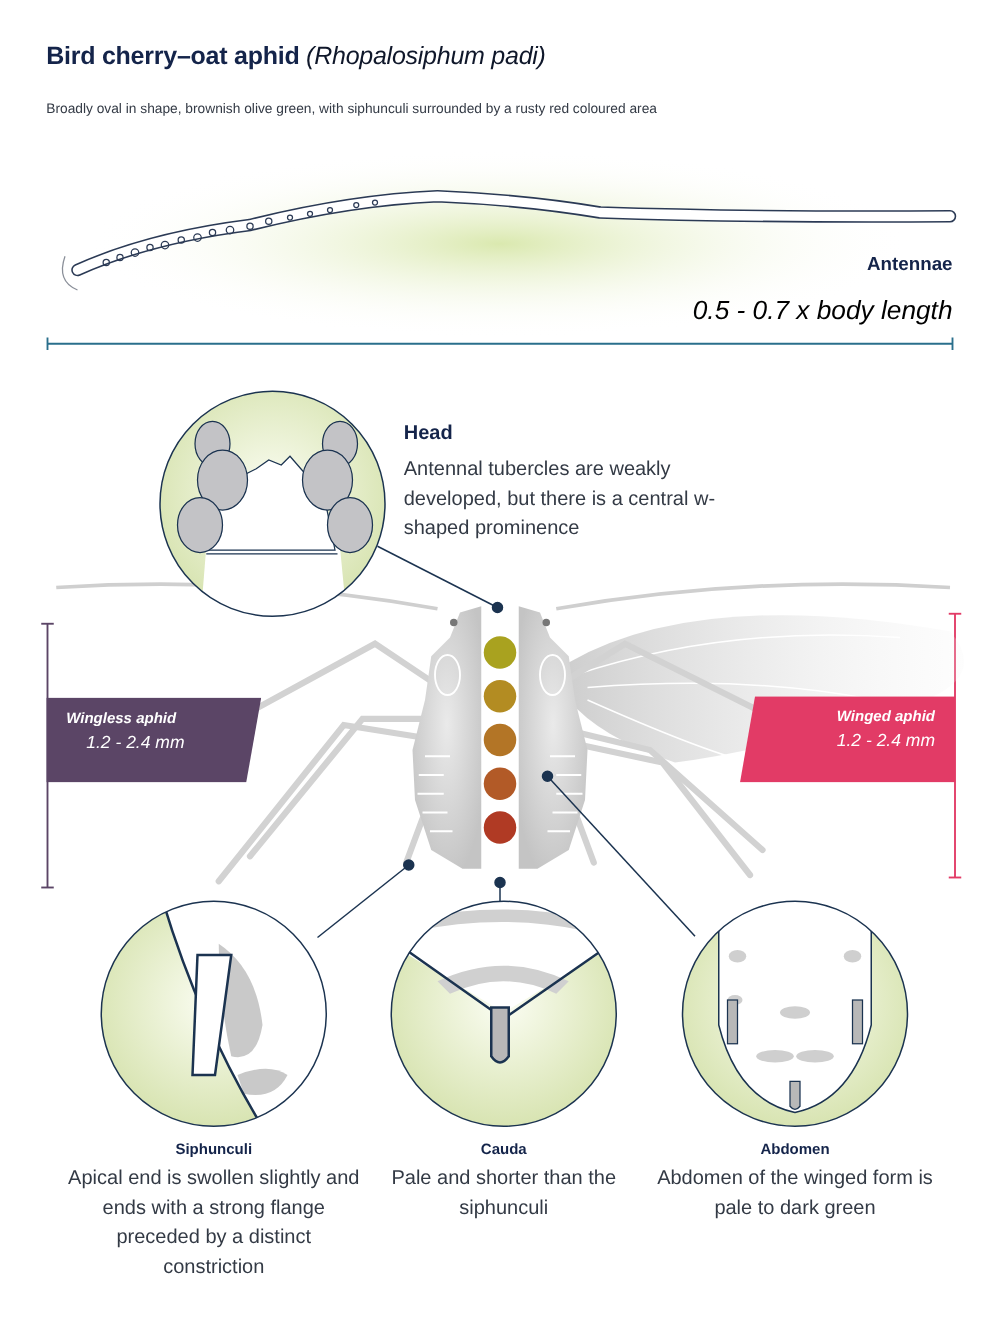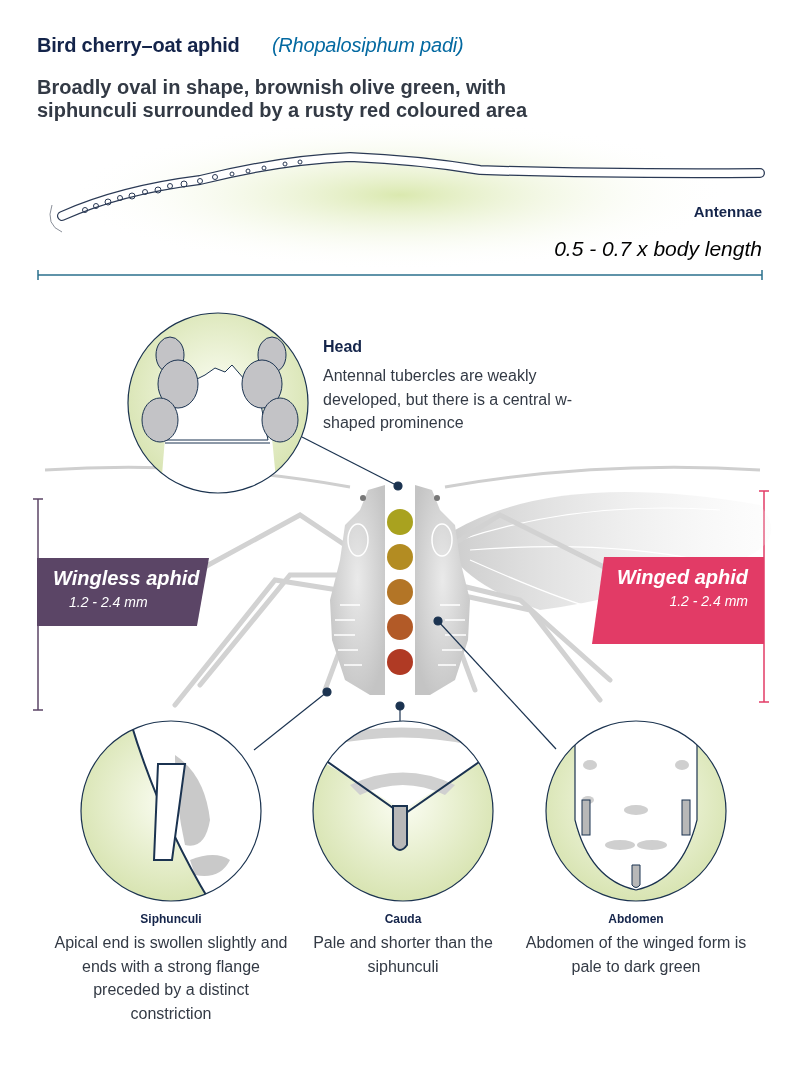--- a/index.html
+++ b/index.html
@@ -1,31 +1,31 @@
 <!DOCTYPE html>
 <html><head>
 <meta charset="utf-8">
 <style>
   html, body { margin: 0; padding: 0; background: #ffffff; }
   body { width: 800px; height: 1067px; position: relative; overflow: hidden;
          font-family: "Liberation Sans", sans-serif; color: #1a2a44; }
   .abs { position: absolute; }
   #title { left: 37px; top: 34px; font-size: 20px; font-weight: bold; color: #14244a; white-space: nowrap; letter-spacing: -0.2px; }
-  #title .sci { font-weight: normal; font-style: italic; color: #0369a1; margin-left: 27px; }
-  #subtitle { left: 37px; top: 76px; font-size: 20px; line-height: 23px; color: #333a45; width: 520px; font-weight: bold; }
+  #title .sci { font-weight: normal; font-style: italic; color: #0f172a; }
+  #subtitle { left: 37px; top: 76px; font-size: 11px; line-height: 23px; color: #333a45; width: 520px; }
   #antennae-label { right: 38px; top: 203px; font-size: 15px; font-weight: bold; color: #14244a; }
   #antennae-scale-text { right: 38px; top: 237px; font-size: 21px; font-style: italic; color: #000000; }
   #head-label { left: 323px; top: 338px; font-size: 16px; font-weight: bold; color: #14244a; }
   #head-desc { left: 323px; top: 364px; font-size: 16px; line-height: 23.5px; color: #333a45; width: 280px; }
   .badge { position: absolute; color: #fff; font-style: italic; }
-  .badge .t1 { font-size: 20px; font-weight: bold; display: block; }
+  .badge .t1 { font-size: 12px; font-weight: bold; display: block; }
   .badge .t2 { font-size: 14px; display: block; margin-top: 4px; margin-left: 16px; }
   #badge-wingless { left: 37px; top: 558px; width: 172px; height: 68px; background: #5b4566;
                     clip-path: polygon(0 0, 100% 0, 93% 100%, 0 100%); padding-left: 16px; box-sizing: border-box; padding-top: 9px; }
-  #badge-winged { left: 592px; top: 557px; width: 172px; height: 87px; background: #e23b66;
+  #badge-winged { left: 592px; top: 557px; width: 172px; height: 69px; background: #e23b66;
                   clip-path: polygon(7% 0, 100% 0, 100% 100%, 0 100%); text-align: right; padding-right: 16px; box-sizing: border-box; padding-top: 9px; }
   .cap { position: absolute; text-align: center; width: 240px; }
   .cap .h { font-size: 12px; font-weight: bold; color: #14244a; display: block; margin-bottom: 5px; }
   .cap .d { font-size: 16px; line-height: 23.5px; color: #333a45; display: block; }
   #cap-siph { left: 51px; top: 912px; }
   #cap-cauda { left: 283px; top: 912px; }
   #cap-abdomen { left: 516px; top: 912px; }
   svg#art { position: absolute; left: 0; top: 0; }
 </style>
 </head>

